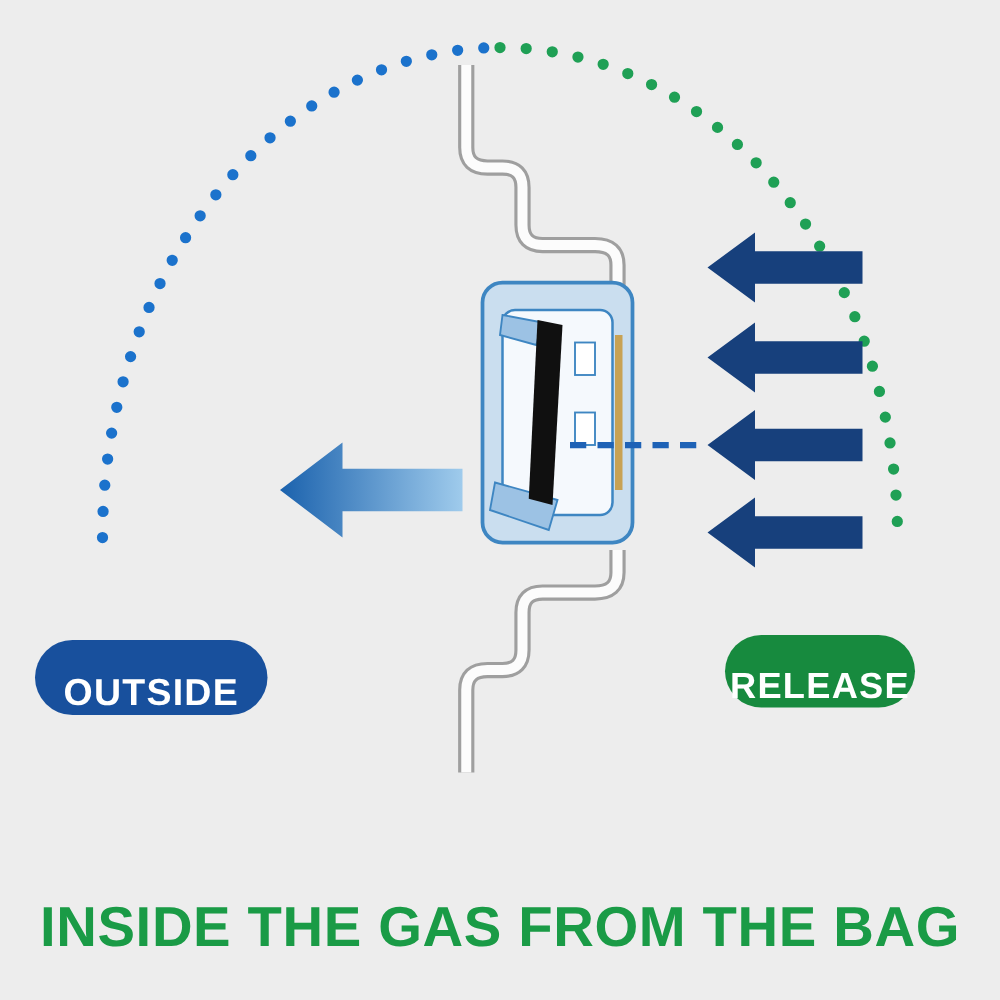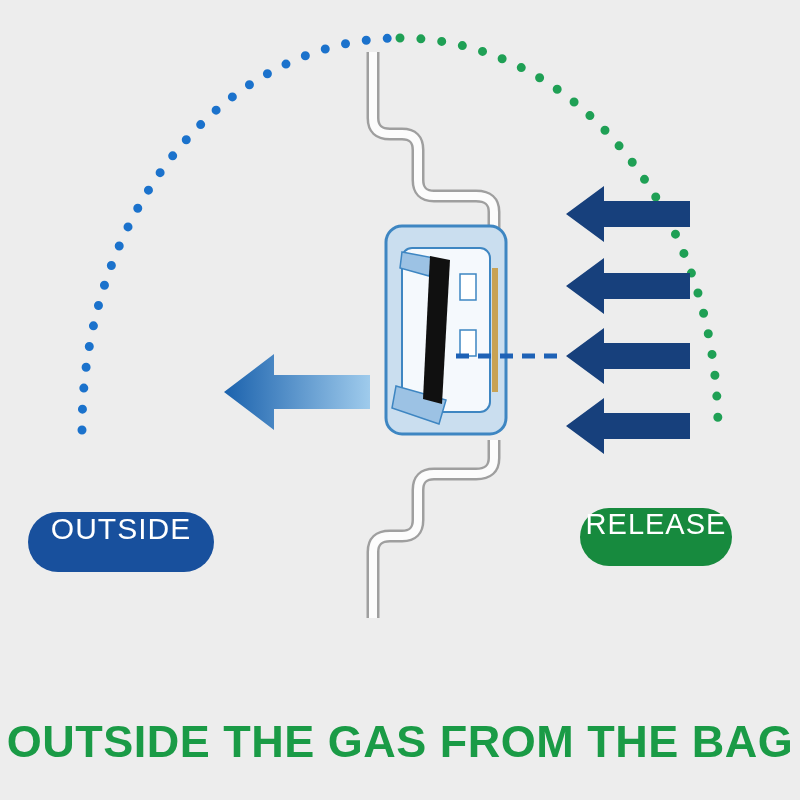--- a/index.html
+++ b/index.html
@@ -27,22 +27,22 @@
   .valve-wedge{fill:#9cc2e4;stroke:#3e86c2;stroke-width:1.5;}
   .valve-membrane{fill:#101010;}
   .valve-hole{fill:#ffffff;stroke:#3e86c2;stroke-width:1.5;}
   .valve-seal{fill:#c8a254;}
 
   .dashed-flow{fill:none;stroke:#1e62b6;stroke-width:5;stroke-dasharray:13 9;}
   .inside-arrow{fill:var(--inside-arrow,#17407c);}
 
   
   .pill{
-    position:absolute;display:flex;align-items:flex-start;justify-content:center;
-    color:#fff;font-weight:normal;letter-spacing:1px;
+    position:absolute;display:flex;align-items:flex-end;justify-content:center;
+    color:#fff;font-weight:bold;letter-spacing:1px;
   }
   .pill.outside{
     left:28px;top:512px;width:186px;height:60px;border-radius:30px;
     background:var(--outside-pill,#18509d);font-size:30px;
   }
   .pill.inside{
     left:580px;top:508px;width:152px;height:58px;border-radius:29px;
     background:var(--inside-pill,#178a3e);font-size:29px;
   }
   .title{
@@ -100,15 +100,15 @@
     </g>
   </svg>
 
   <div class="pill outside">
     <span>OUTSIDE</span>
   </div>
   <div class="pill inside">
     <span>RELEASE</span>
   </div>
 
-  <div class="title">OUTSIDE THE GAS FROM THE BAG</div>
+  <div class="title">INSIDE THE GAS FROM THE BAG</div>
 
 </div>
 
 </body></html>

